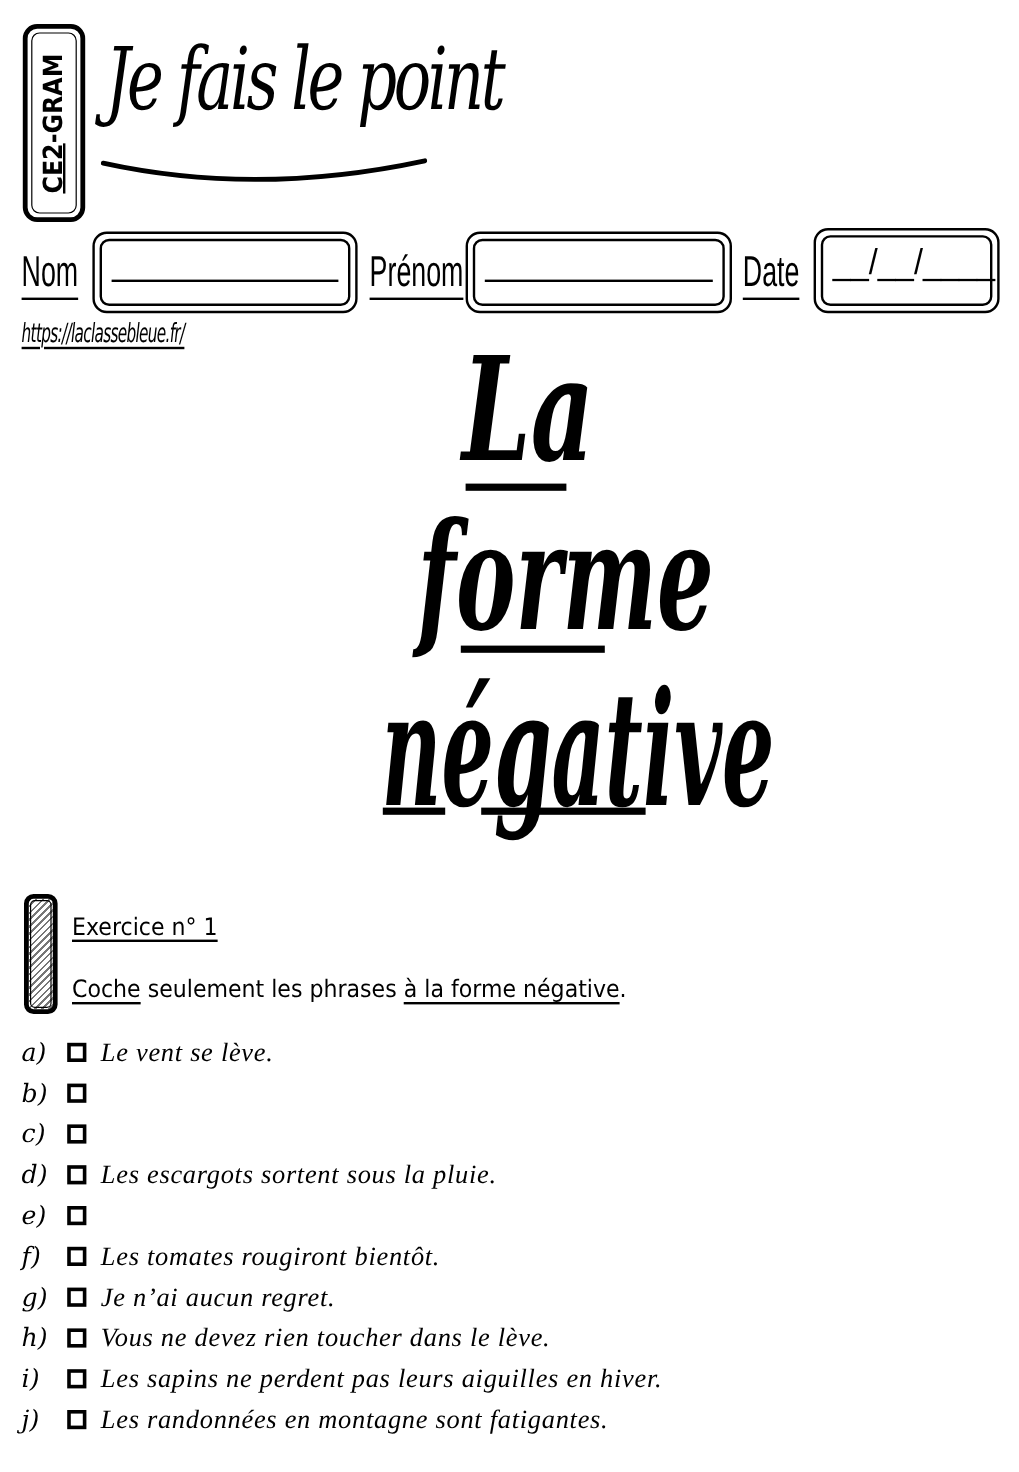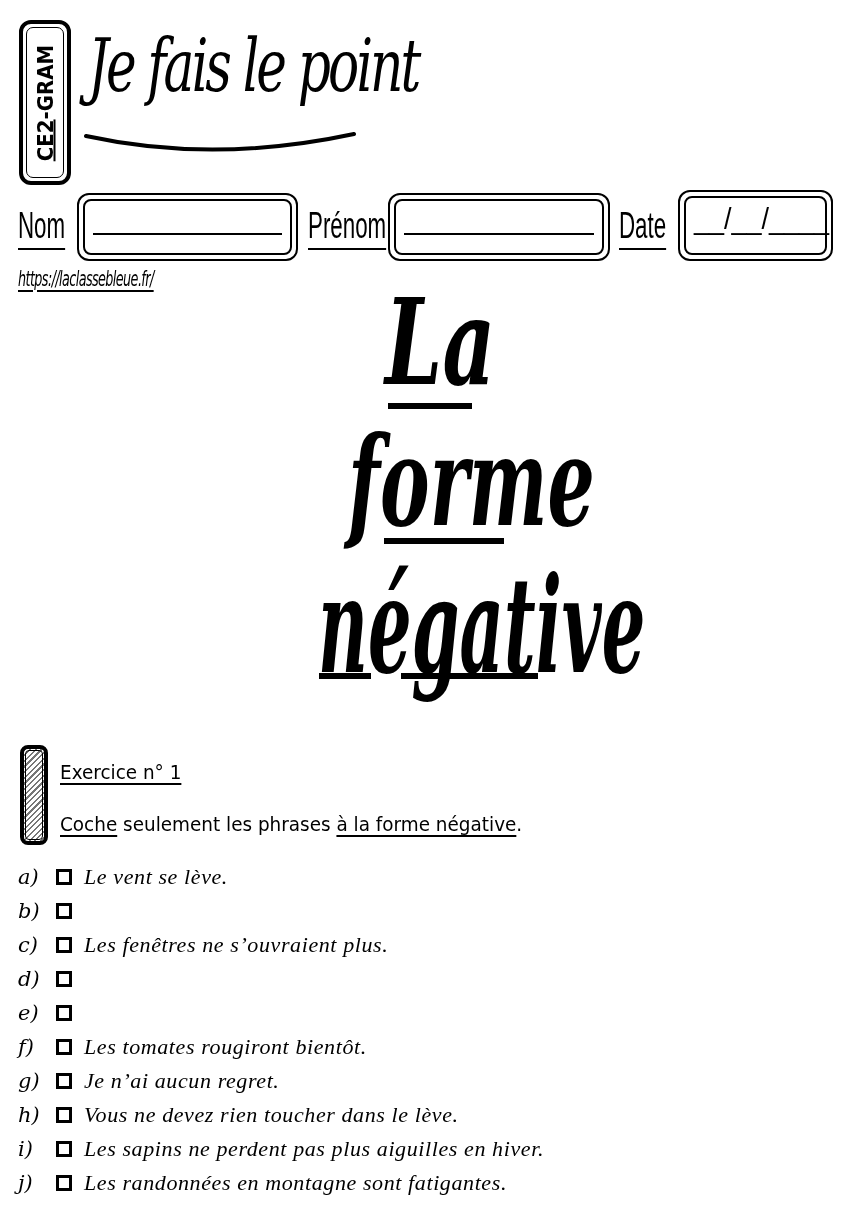--- a/index.html
+++ b/index.html
@@ -159,25 +159,25 @@
     <span class="checkbox"></span>
     <span class="item-text">Le vent se lève.</span>
   </div>
   <div class="item" style="top:34px;">
     <span class="item-letter">b)</span>
     <span class="checkbox"></span>
   </div>
   <div class="item" style="top:68px;">
     <span class="item-letter">c)</span>
     <span class="checkbox"></span>
-    <span class="item-text">Les fenêtres ne s’ouvraient plus.</span>
   </div>
   <div class="item" style="top:102px;">
     <span class="item-letter">d)</span>
     <span class="checkbox"></span>
+    <span class="item-text">Les escargots sortent sous la pluie.</span>
   </div>
   <div class="item" style="top:136px;">
     <span class="item-letter">e)</span>
     <span class="checkbox"></span>
   </div>
   <div class="item" style="top:170px;">
     <span class="item-letter">f)</span>
     <span class="checkbox"></span>
     <span class="item-text">Les tomates rougiront bientôt.</span>
   </div>
@@ -187,20 +187,20 @@
     <span class="item-text">Je n’ai aucun regret.</span>
   </div>
   <div class="item" style="top:238px;">
     <span class="item-letter">h)</span>
     <span class="checkbox"></span>
     <span class="item-text">Vous ne devez rien toucher dans le lève.</span>
   </div>
   <div class="item" style="top:272px;">
     <span class="item-letter">i)</span>
     <span class="checkbox"></span>
-    <span class="item-text">Les sapins ne perdent pas plus aiguilles en hiver.</span>
+    <span class="item-text">Les sapins ne perdent pas leurs aiguilles en hiver.</span>
   </div>
   <div class="item" style="top:306px;">
     <span class="item-letter">j)</span>
     <span class="checkbox"></span>
     <span class="item-text">Les randonnées en montagne sont fatigantes.</span>
   </div>
 </div>
 
 </body></html>

